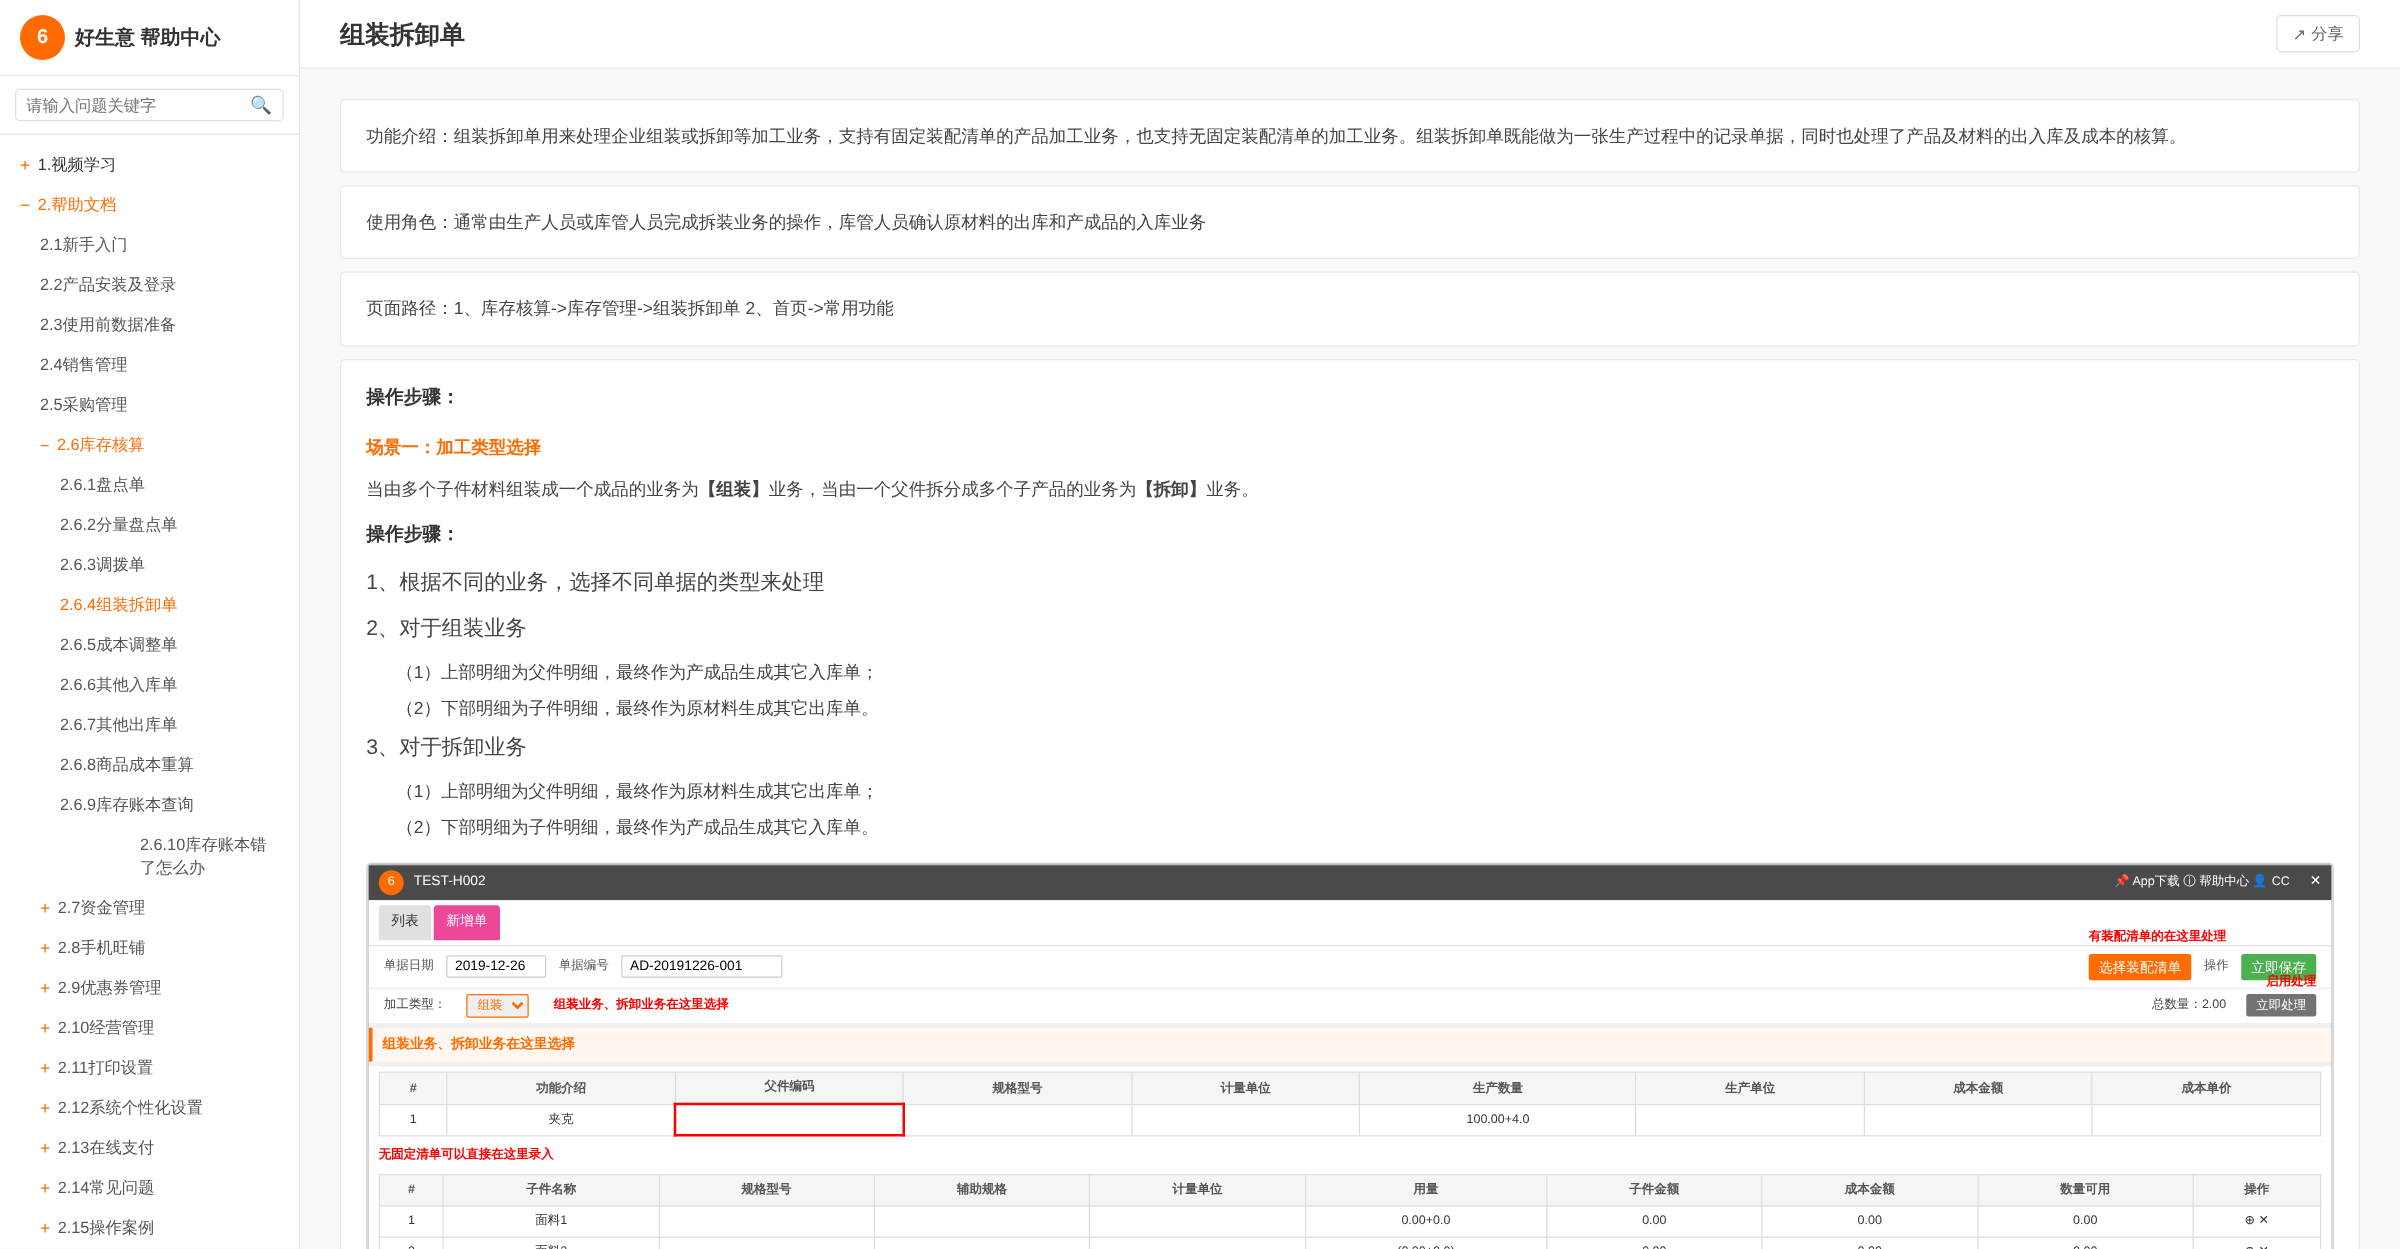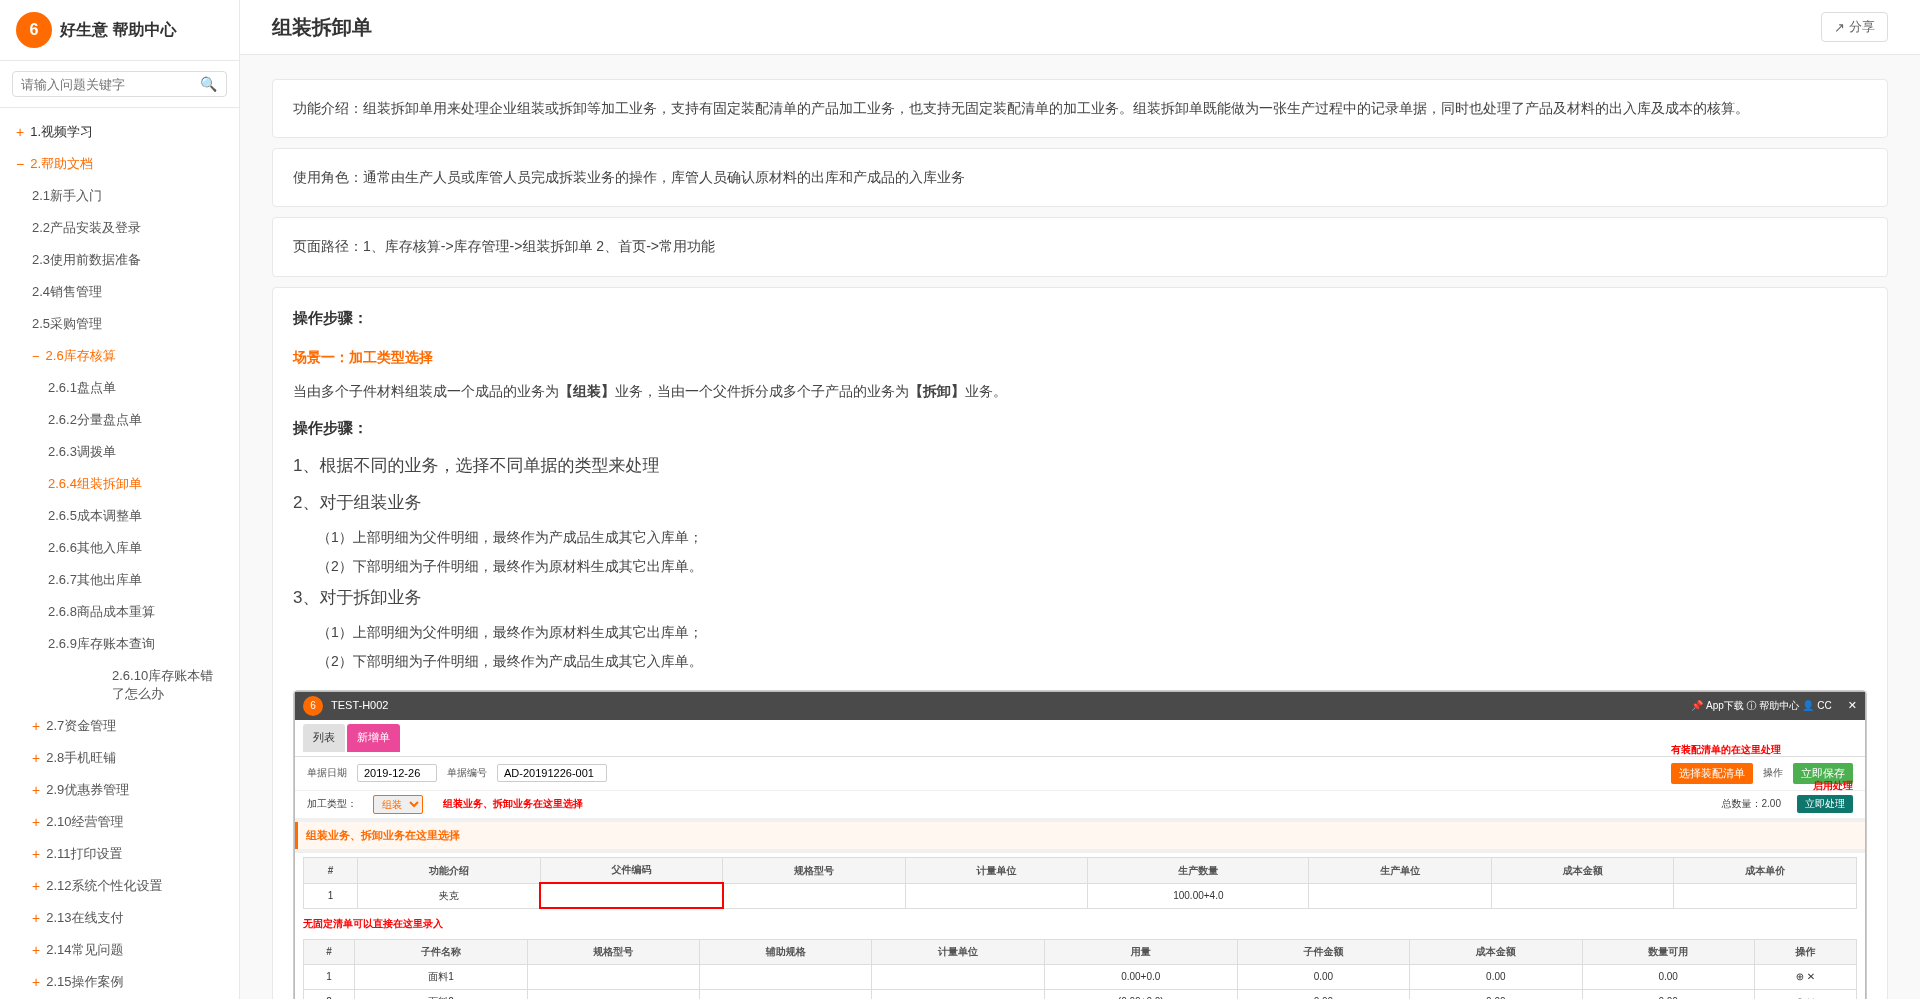--- a/index.html
+++ b/index.html
@@ -230,21 +230,21 @@
             <div style="display:flex;align-items:flex-end;gap:2px;padding:4px 0;border-radius:16px;">
               <div class="mock-tab inactive">列表</div>
               <div class="mock-tab active">新增单</div>
             </div>
           </div>
 
           <div style="background:#fff;padding:6px 12px;display:flex;align-items:center;gap:10px;flex-wrap:wrap;border-bottom:1px solid #eee;">
             <span style="font-size:10px;color:#555;">单据日期</span>
             <input class="mock-input" value="2019-12-26" style="width: 80px;">
             <span style="font-size:10px;color:#555;">单据编号</span>
-            <input class="mock-input" value="AD-20191226-001" style="width: 110px;">
+            <input class="mock-input" value="AD-20191226-001" style="width: 129px;">
             <span style="flex:1;"></span>
 
             <div style="position:relative;display:inline-flex;align-items:center;gap:4px;">
               <span style="color:#f00;font-size:10px;position:absolute;top:-22px;left:0;white-space:nowrap;font-weight:bold;">有装配清单的在这里处理</span>
               <button class="mock-btn" style="background:#ff6b00;">选择装配清单</button>
             </div>
             <span style="font-size:10px;color:#555;">操作</span>
             <button class="mock-btn-green">立即保存</button>
           </div>
 
@@ -254,21 +254,21 @@
               <option>组装</option>
               <option>拆卸</option>
             </select>
 
             <span style="color:#f00;font-size:10px;margin-left:4px;font-weight:bold;">组装业务、拆卸业务在这里选择</span>
             <span style="flex:1;"></span>
             <span style="font-size:10px;">总数量：2.00</span>
 
             <div style="display:flex;align-items:center;gap:4px;position:relative;">
               <span style="color:#f00;font-size:10px;position:absolute;top:-18px;right:0;white-space:nowrap;font-weight:bold;">启用处理</span>
-              <button style="font-size:10px;padding:2px 8px;background:#0f766e;color:#fff;border:none;border-radius:2px;cursor:pointer;">立即处理</button>
+              <button style="font-size:10px;padding:2px 8px;background:#737373;color:#fff;border:none;border-radius:2px;cursor:pointer;">立即处理</button>
             </div>
           </div>
 
           <div class="mock-section-title">
             组装业务、拆卸业务在这里选择
           </div>
 
           <div style="padding:4px 8px;background:#fff;">
             <table class="mock-table">
               <thead>

